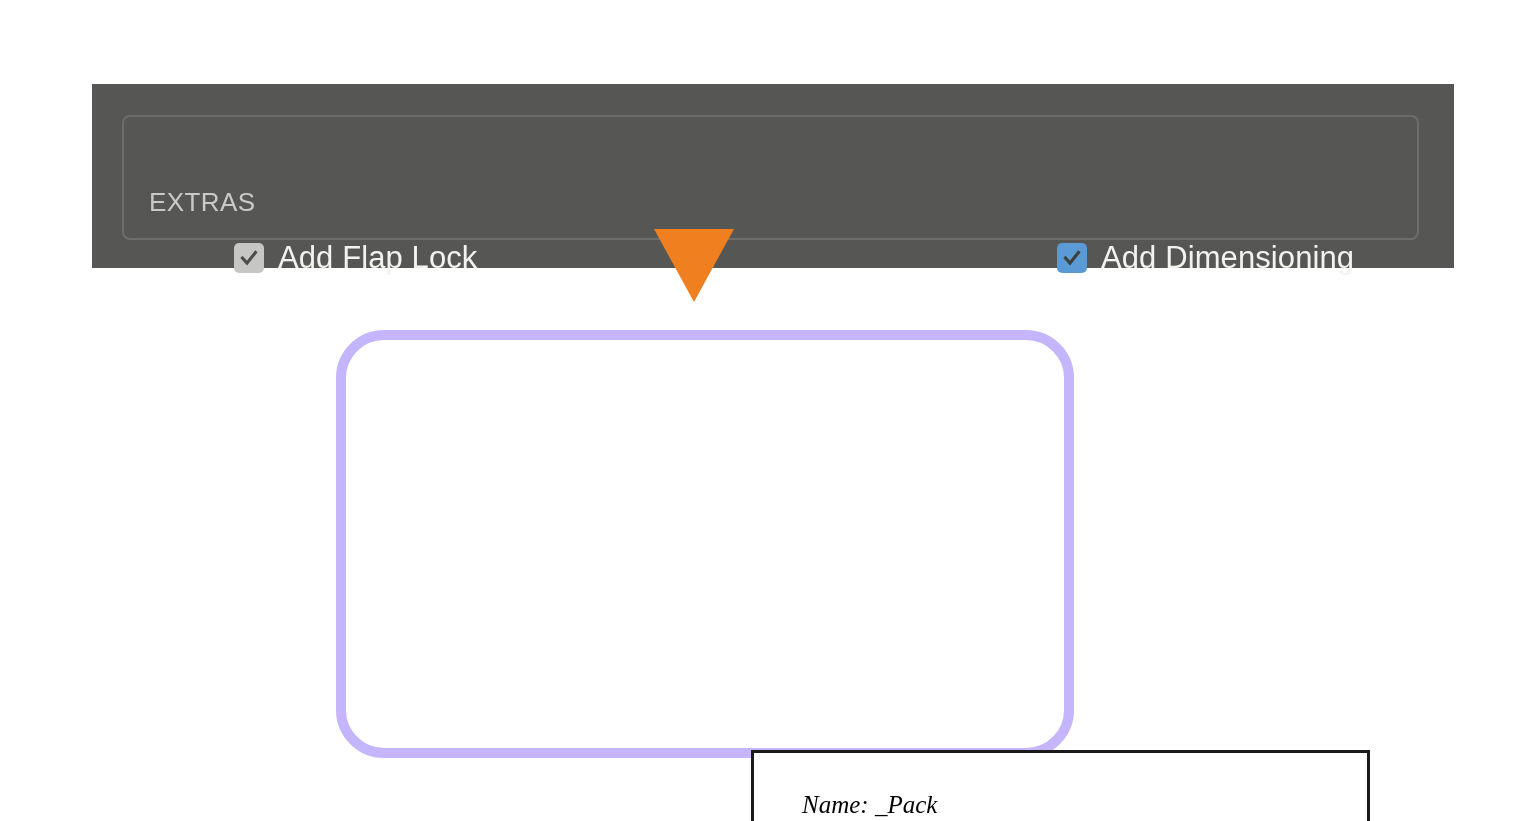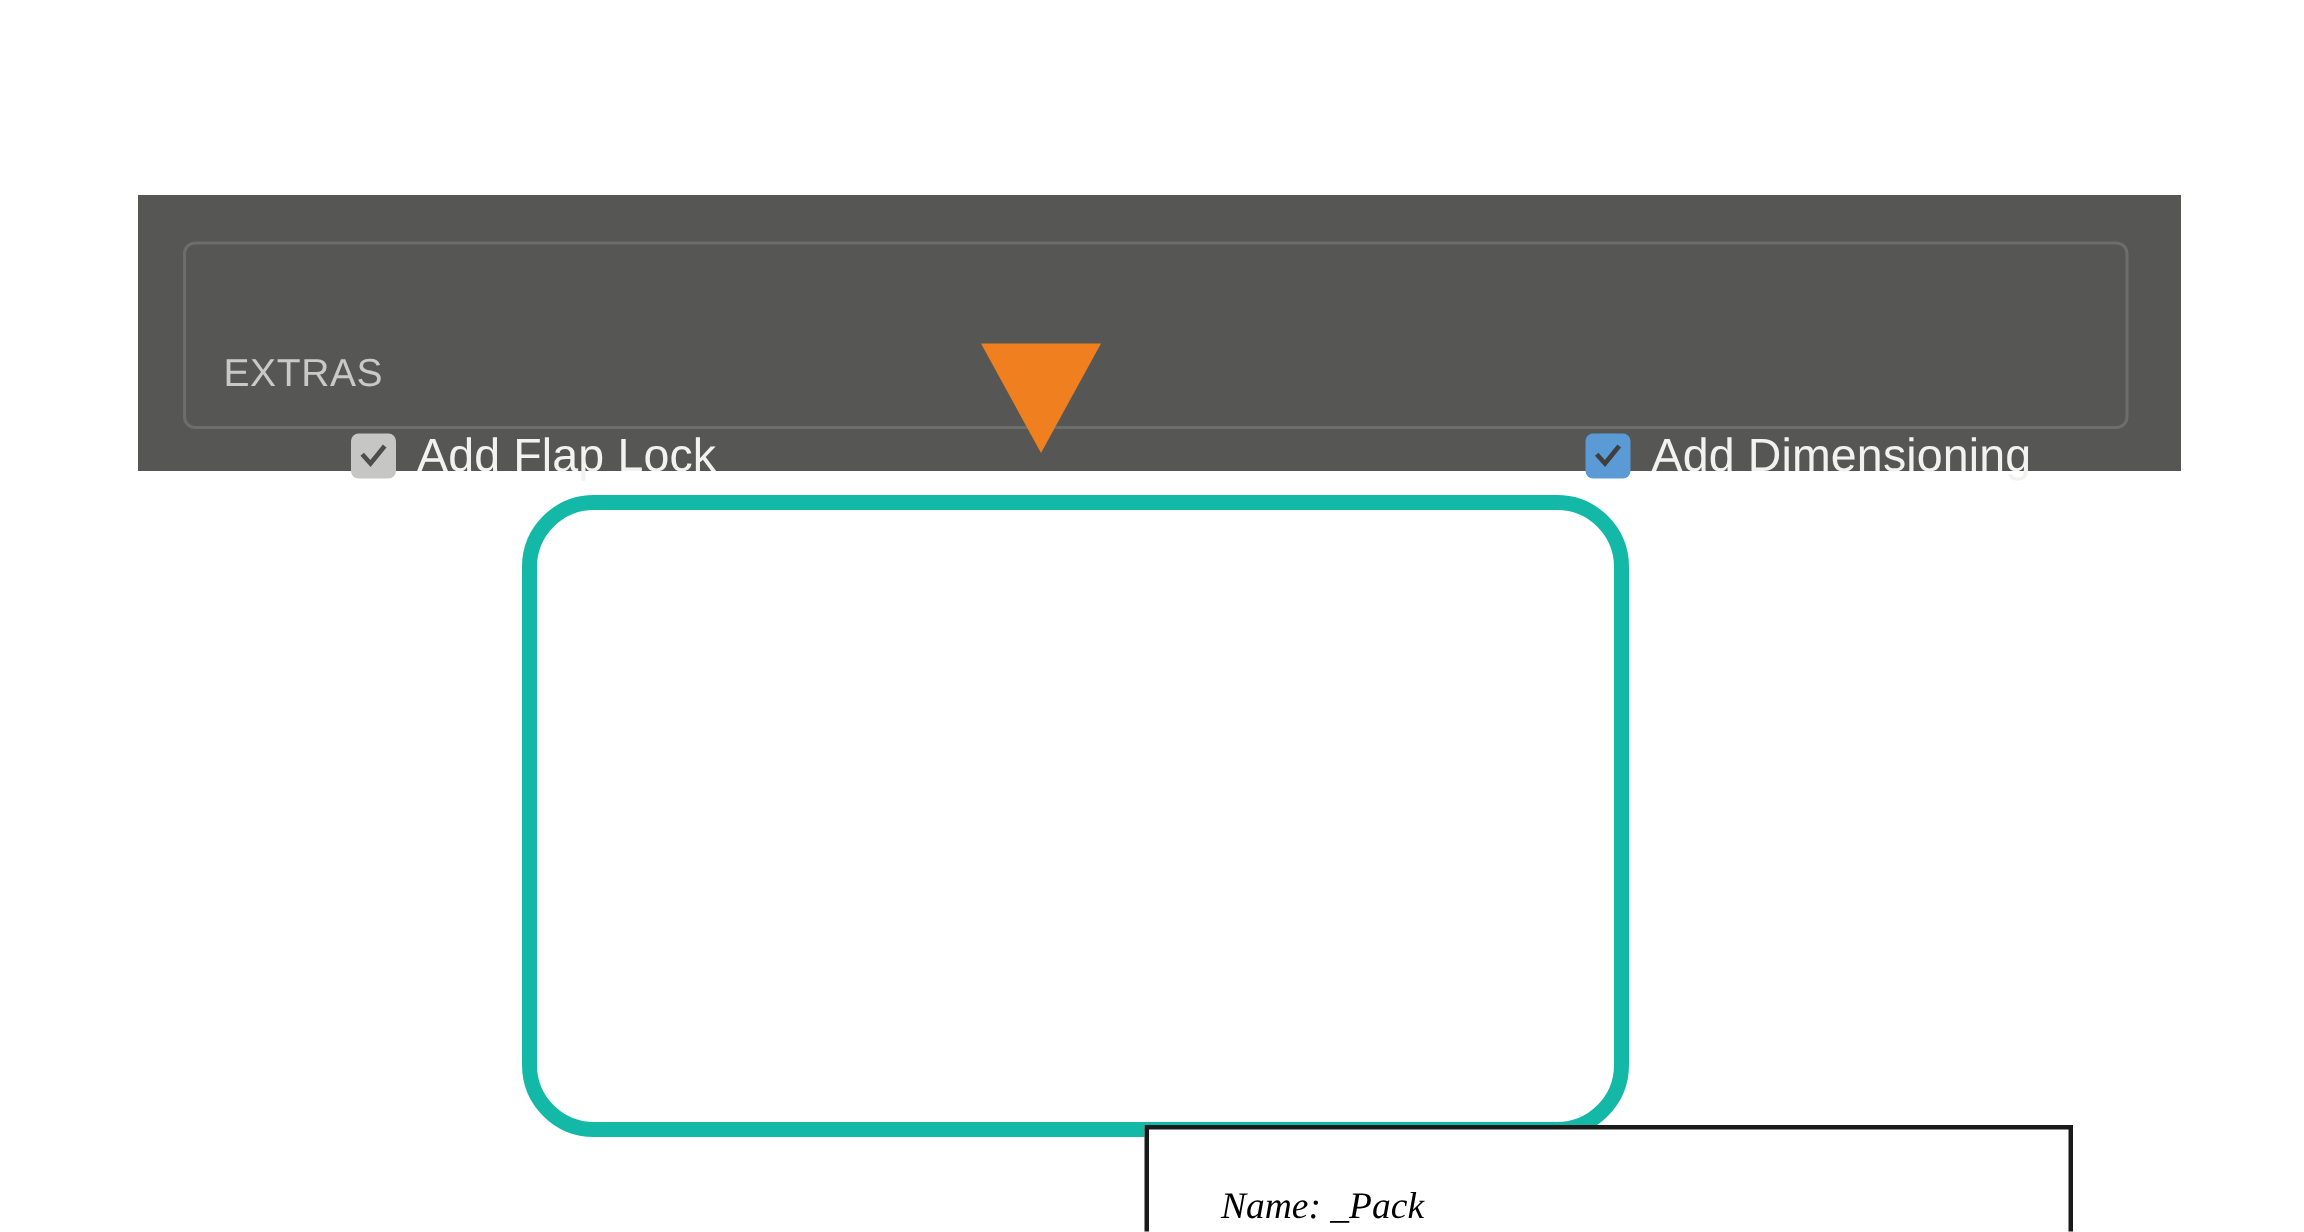--- a/index.html
+++ b/index.html
@@ -21,21 +21,20 @@
   }
 
   
   .extras-panel {
     position: absolute;
     left: 92px;
     top: 84px;
     width: 1362px;
     height: 184px;
     background: #565654;
-    margin-top: 46px;
   }
 
   
   .groupbox {
     position: absolute;
     left: 30px;
     top: 31px;
     width: 1297px;
     height: 125px;
     border: 2px solid #6d6d6b;
@@ -108,25 +107,25 @@
     width: 0;
     height: 0;
     border-left: 40px solid transparent;
     border-right: 40px solid transparent;
     border-top: 73px solid #ef7f1f;
   }
 
   
   .highlight-box {
     position: absolute;
-    left: 348px;
+    left: 336px;
     top: 330px;
     width: 738px;
     height: 428px;
-    border: 10px solid #14b8a6;
+    border: 10px solid #c4b5fd;
     border-radius: 48px;
     background: #ffffff;
     font-style: italic;
   }
 
   
   .info-box {
     position: absolute;
     left: 405px;
     top: 410px;

